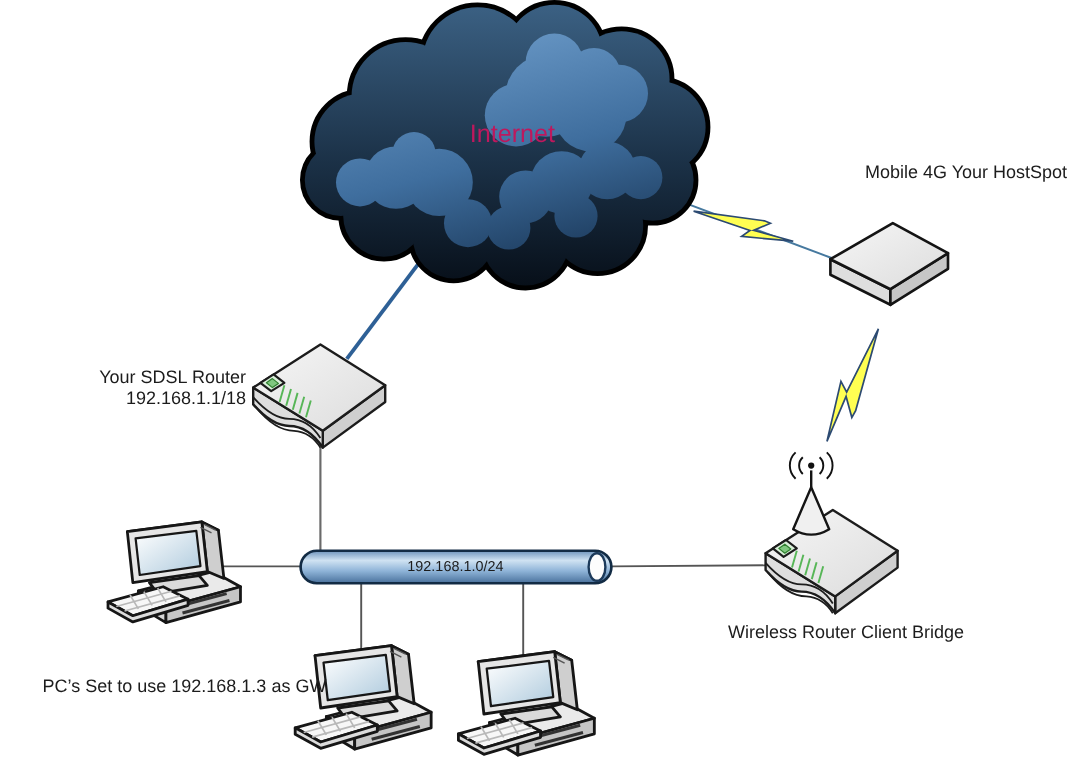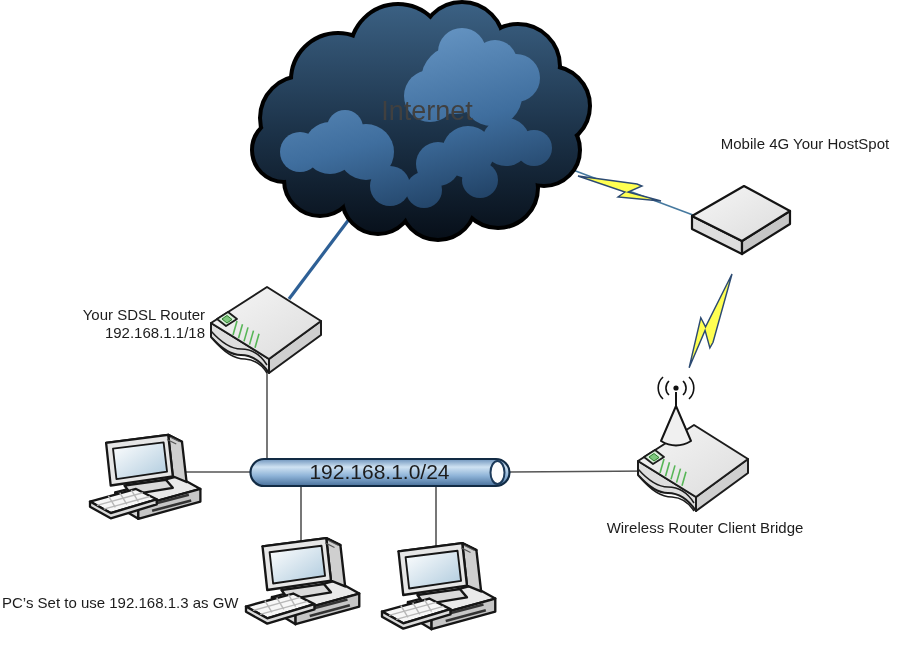--- a/index.html
+++ b/index.html
@@ -1,21 +1,21 @@
 <!DOCTYPE html>
 <html><head>
 <meta charset="utf-8">
 <style>
   html,body{margin:0;padding:0;background:#ffffff;}
   .stage{position:relative;width:899px;height:647px;background:#ffffff;overflow:hidden;
          font-family:"Liberation Sans",sans-serif;}
   .art{position:absolute;left:0;top:0;}
   .label{position:absolute;text-align:center;color:#1c1c1c;font-size:15px;line-height:18px;white-space:nowrap;}
-  .label.red{color:#404040;font-size:27px;line-height:23px;}
-  .label.left{text-align:left;margin-top:30px;}
+  .label.red{color:#be185d;font-size:21px;line-height:23px;}
+  .label.left{text-align:right;}
 </style>
 </head>
 <body>
 
 <div class="stage">
 
 <svg class="art" width="899" height="647" viewBox="0 0 899 647">
   <defs>
     <linearGradient id="cloudGrad" gradientUnits="userSpaceOnUse" x1="420" y1="0" x2="420" y2="245">
       <stop offset="0" stop-color="#3c6285"></stop>
@@ -176,21 +176,21 @@
 
 <div class="label" style="left:710px;top:135px;width:190px;">
   <div>Mobile 4G Your HostSpot</div>
 </div>
 
 <div class="label" style="left:55px;top:306px;width:150px;text-align:right;">
   <div>Your SDSL Router</div>
   <div>192.168.1.1/18</div>
 </div>
 
-<div class="label" style="left:256px;top:463px;width:247px;font-size:21px;">192.168.1.0/24</div>
+<div class="label" style="left:256px;top:463px;width:247px;font-size:12px;">192.168.1.0/24</div>
 
 <div class="label" style="left:590px;top:519px;width:230px;">
   <div>Wireless Router Client Bridge</div>
 </div>
 
 <div class="label left" style="left:2px;top:564px;width:270px;">PC’s Set to use 192.168.1.3 as GW</div>
 
 </div>
 
 </body></html>

